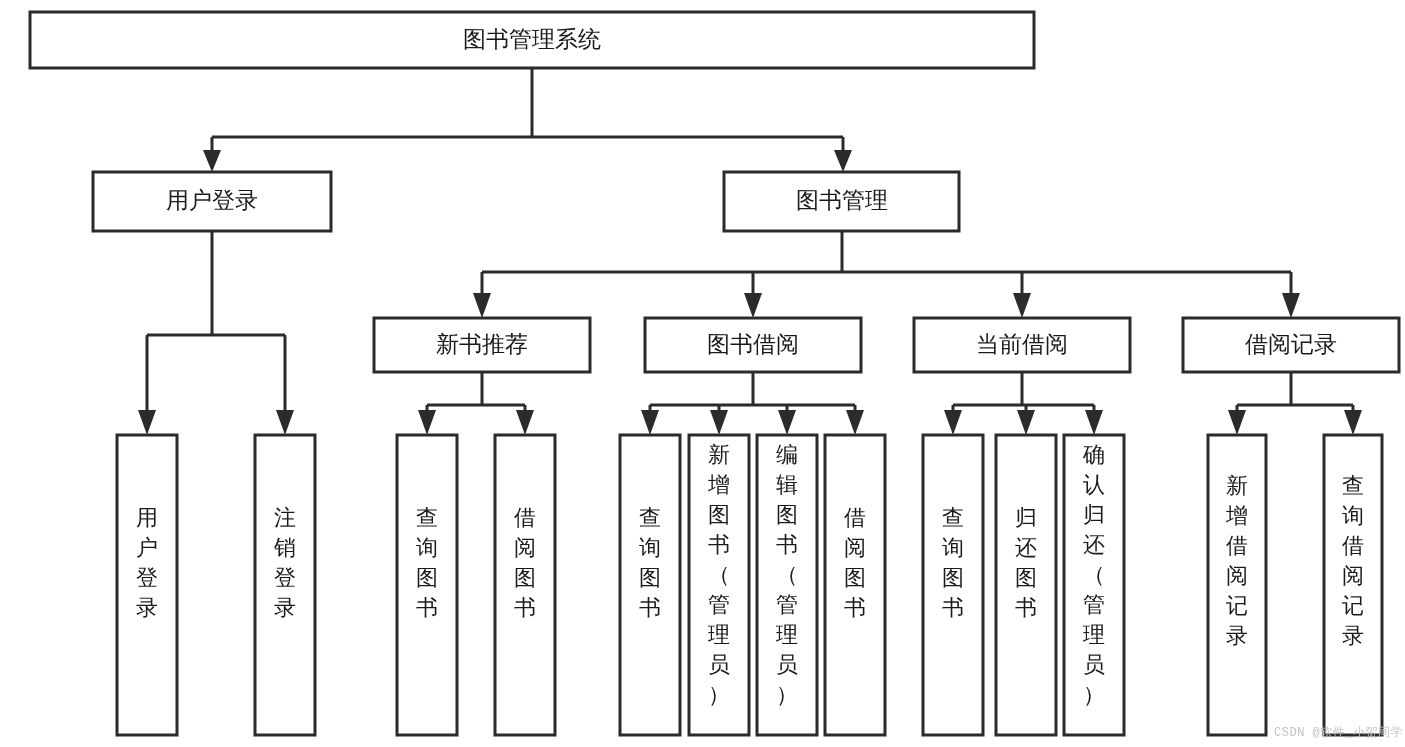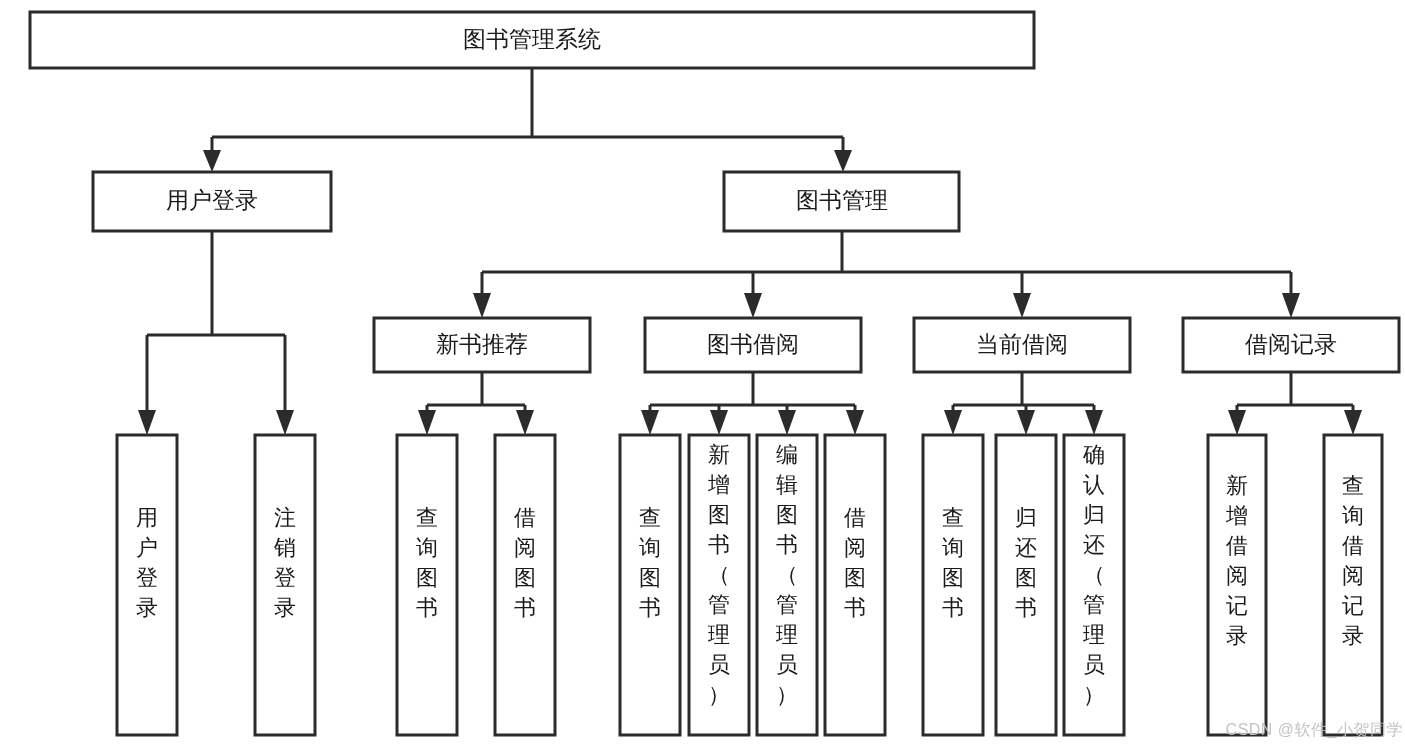--- a/index.html
+++ b/index.html
@@ -53,22 +53,22 @@
   .node-label-v {
     font-family: "Liberation Sans", "DejaVu Sans", sans-serif;
     font-size: 22px;
     fill: #1a1a1a;
     text-anchor: middle;
   }
   .watermark-text {
     position: absolute;
     right: 14px;
     bottom: 6px;
-    font-family: Liberation Sans, sans-serif;
-    font-size: 16px;
+    font-family: Liberation Mono, monospace;
+    font-size: 12px;
     color: #c3c3c3;
     white-space: nowrap;
     letter-spacing: 0.5px;
   }
 </style>
 </head>
 <body>
 
 <div id="diagram-root">
 

